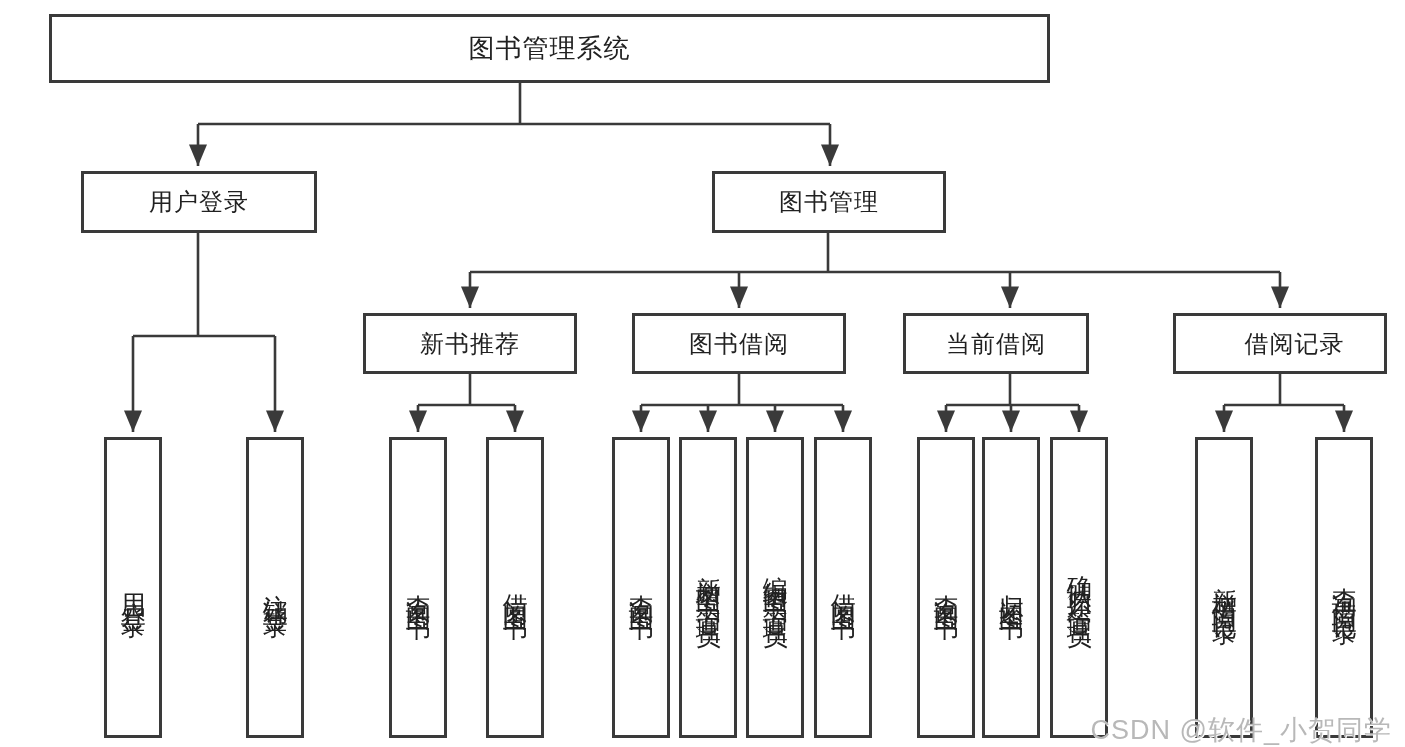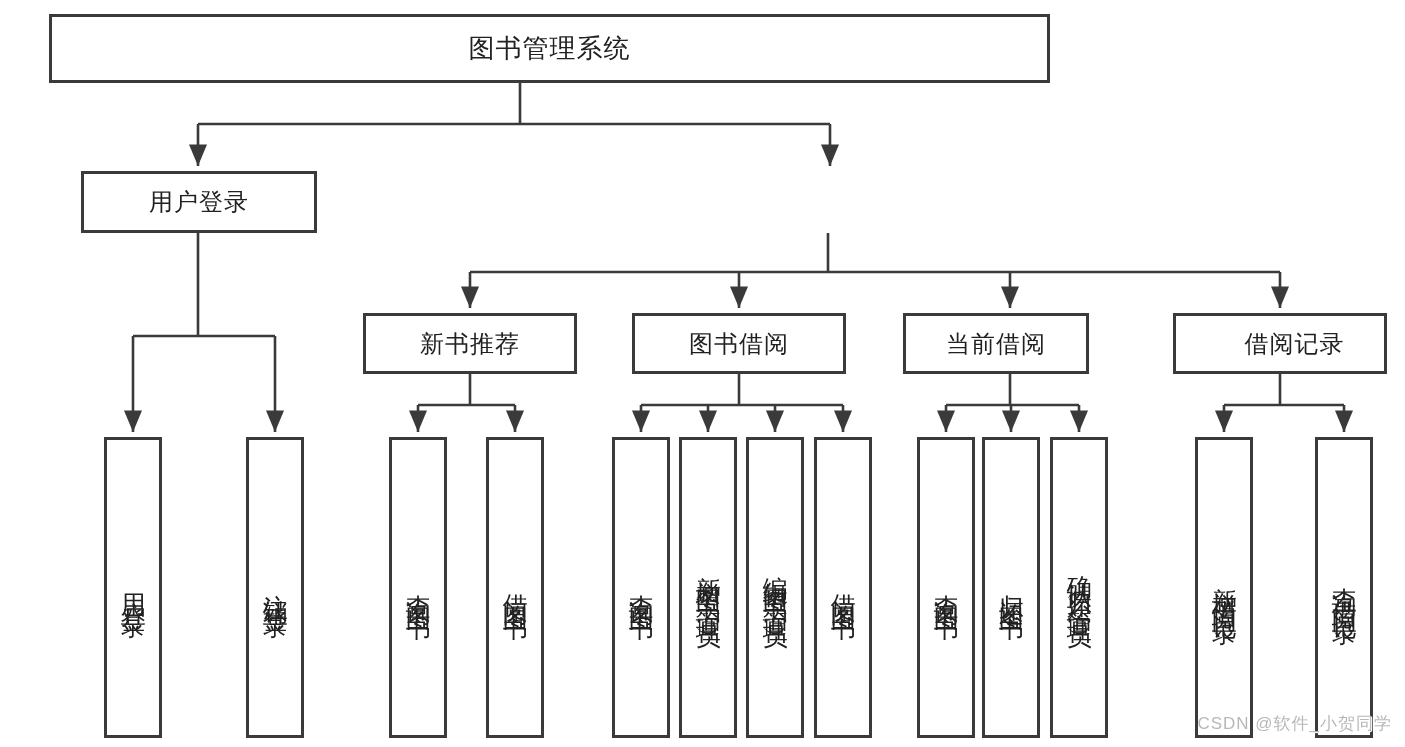--- a/index.html
+++ b/index.html
@@ -41,21 +41,21 @@
     writing-mode: vertical-rl;
     text-orientation: mixed;
     font-size: 25px;
     letter-spacing: 7px;
     line-height: 1.1;
   }
   .watermark {
     position: absolute;
     top: 712px;
     right: 13px;
-    font-size: 17px;
+    font-size: 27px;
     letter-spacing: 1px;
     color: var(--watermark);
     text-shadow: 1px 1px 0 #ffffff;
     white-space: nowrap;
   }
 </style>
 </head>
 <body>
 
 <div class="stage">
@@ -104,20 +104,21 @@
 
     <path d="M1280 374 V405"></path>
     <path d="M1224 405 H1344"></path>
     <path d="M1224 405 V432" marker-end="url(#arrow)"></path>
     <path d="M1344 405 V432" marker-end="url(#arrow)"></path>
   </svg>
 
   <div class="node root" style="left:21px; top:14px; width:1001px; height:69px;margin-left:28px;">图书管理系统</div>
 
   <div class="node hnode" style="left:81px; top:171px; width:236px; height:62px;">用户登录</div>
+  <div class="node hnode" style="left:712px; top:171px; width:234px; height:62px;">图书管理</div>
 
   <div class="node hnode" style="left:632px; top:313px; width:214px; height:61px;">图书借阅</div>
   <div class="node hnode" style="left:363px; top:313px; width:214px; height:61px;">新书推荐</div>
   <div class="node hnode" style="left:903px; top:313px; width:186px; height:61px;">当前借阅</div>
   <div class="node hnode" style="left:1173px; top:313px; width:214px; height:61px;padding-left:29px;">借阅记录</div>
 
   <div class="node" style="left:104px; top:437px; width:58px; height:301px;">
     <span class="vtext">用户登录</span>
   </div>
   <div class="node" style="left:246px; top:437px; width:58px; height:301px;">

